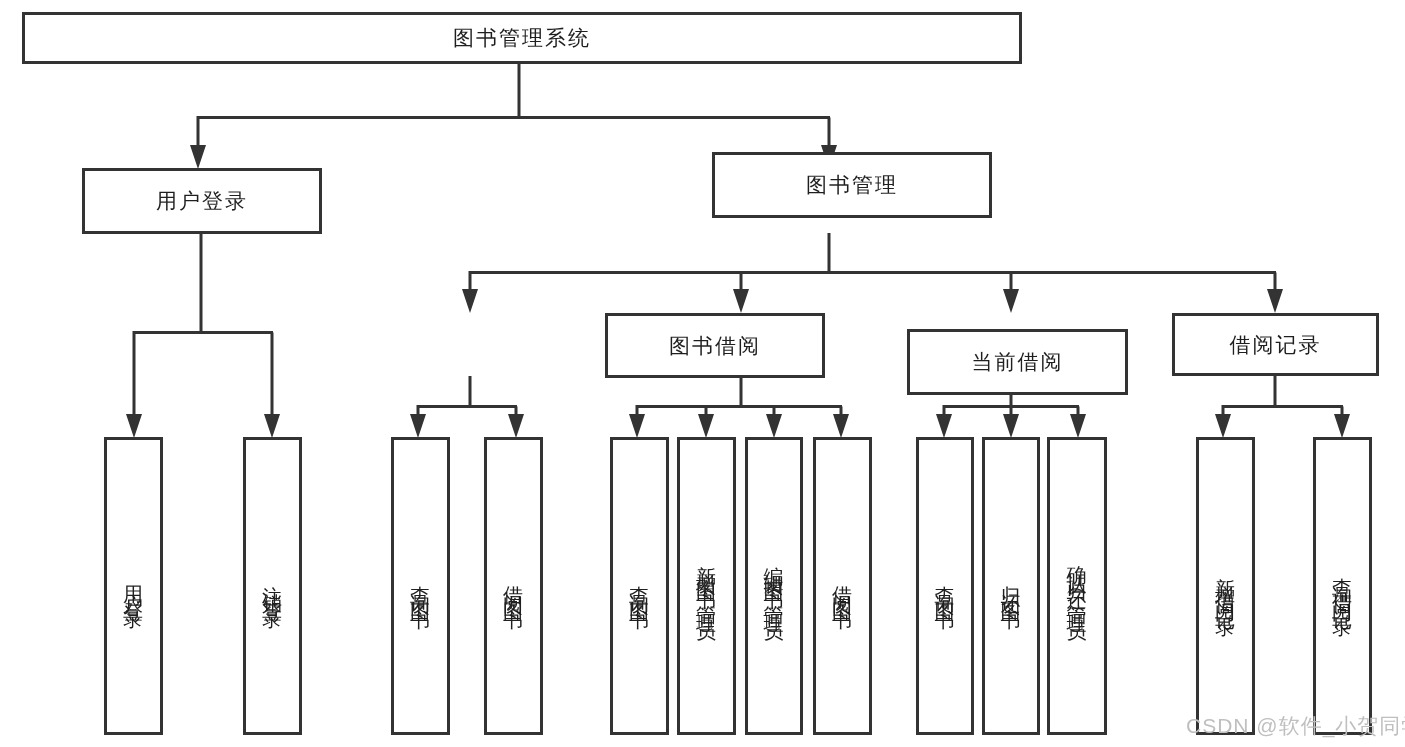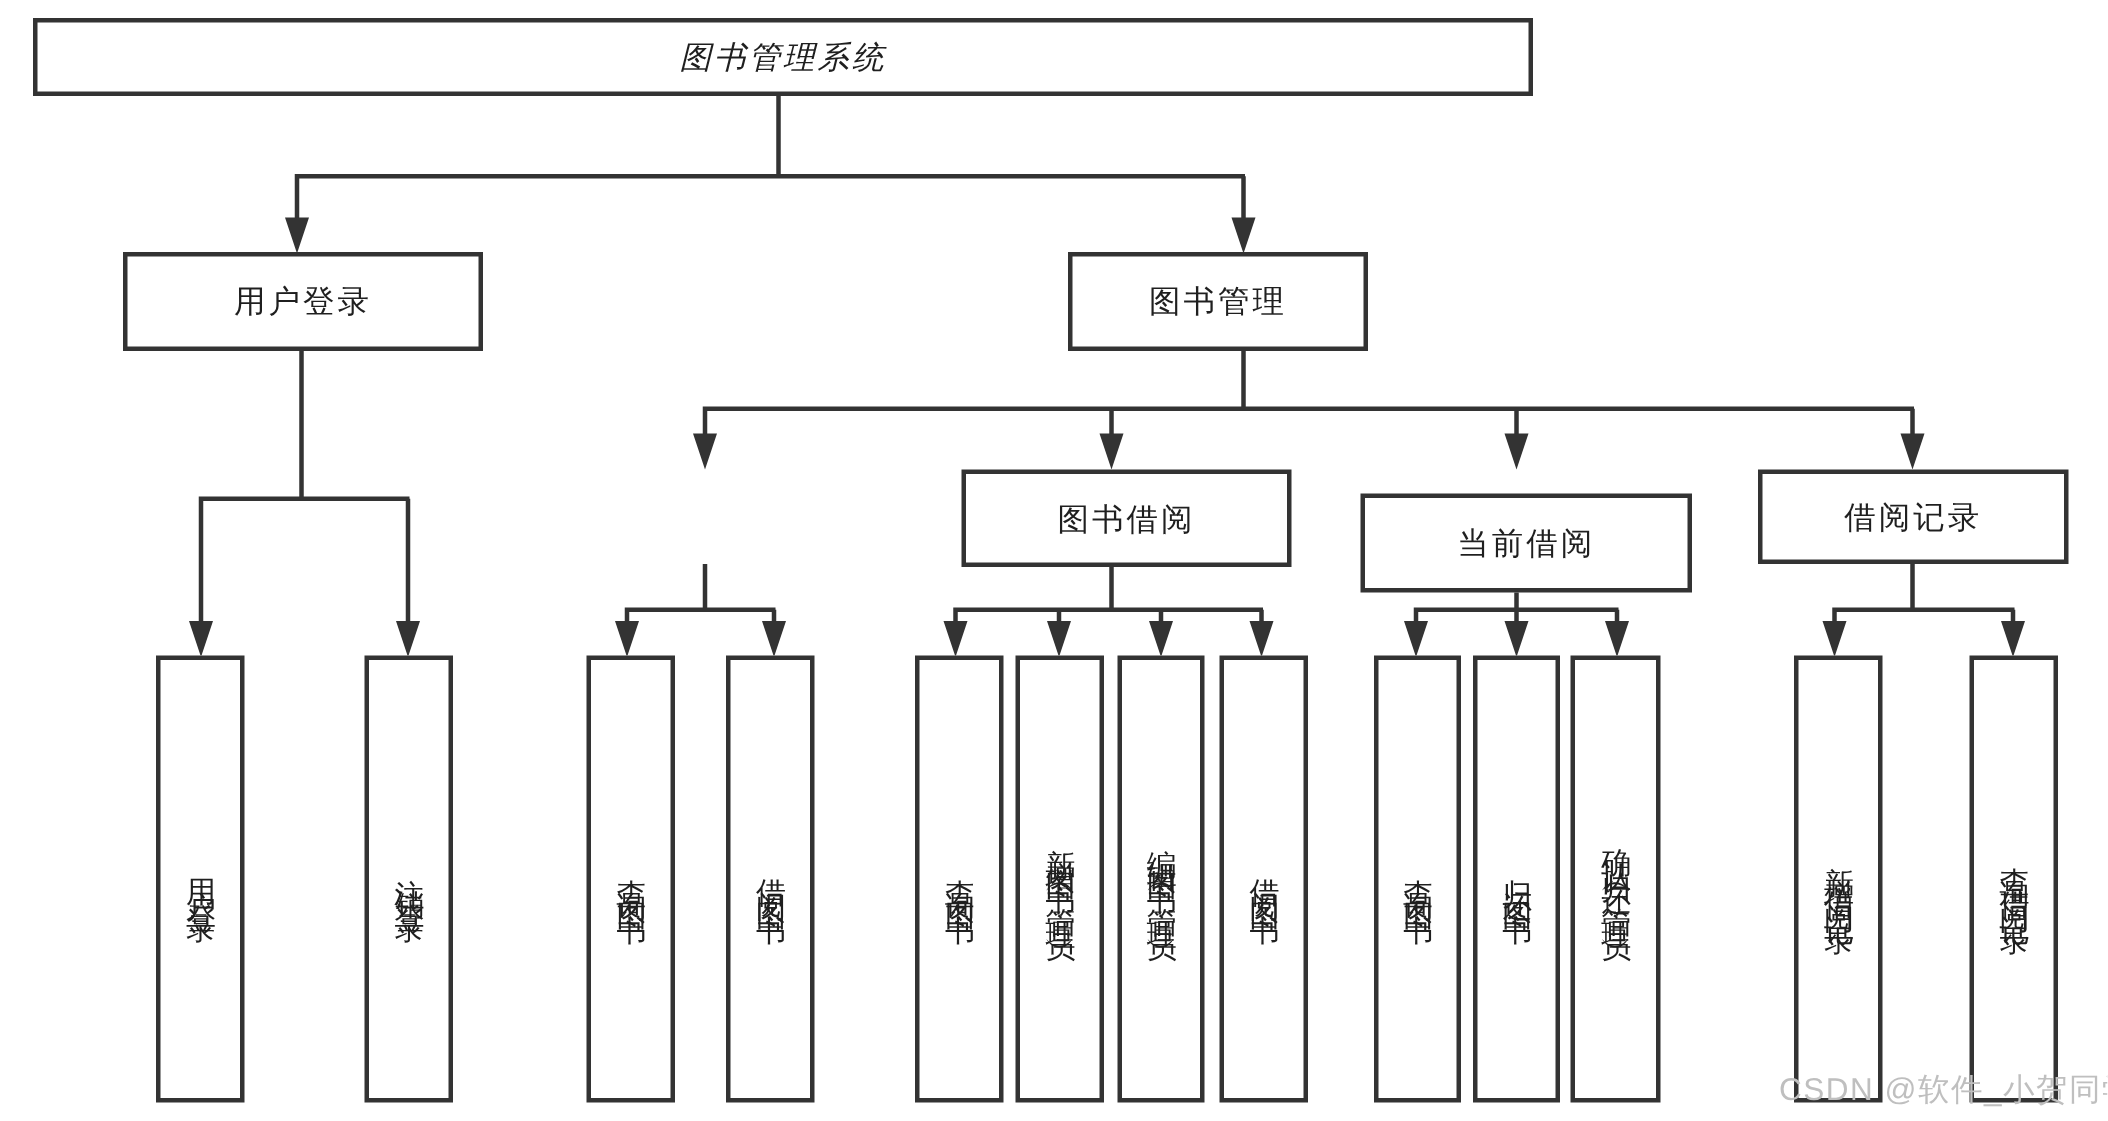--- a/index.html
+++ b/index.html
@@ -17,25 +17,25 @@
   }
   .vbox{
     position:absolute;z-index:2;background:#ffffff;border:3px solid #333333;
     box-sizing:border-box;top:437px;height:298px;
     display:flex;align-items:center;justify-content:center;
   }
   .vtext{
     writing-mode:vertical-rl;text-orientation:mixed;
     font-size:20px;letter-spacing:8px;line-height:1;white-space:nowrap;
   }
-  #root-box{left:22px;top:12px;width:1000px;height:52px;font-style:italic;}
+  #root-box{left:22px;top:12px;width:1000px;height:52px;}
   #ul-box{left:82px;top:168px;width:240px;height:66px;}
-  #bm-box{left:712px;top:168px;width:200px;height:66px;}
+  #bm-box{left:712px;top:152px;width:280px;height:66px;}
   #l3-0{left:363px;top:312px;width:215px;height:64px;}
-  #l3-1{left:641px;top:313px;width:220px;height:65px;}
+  #l3-1{left:605px;top:313px;width:220px;height:65px;}
   #l3-2{left:907px;top:312px;width:221px;height:66px;margin-top:17px;}
   #l3-3{left:1172px;top:313px;width:207px;height:63px;}
   #v-u0{left:104px;width:59px;}
   #v-u1{left:243px;width:59px;}
   #v-n0{left:391px;width:59px;}
   #v-n1{left:484px;width:59px;}
   #v-b0{left:610px;width:59px;}
   #v-b1{left:677px;width:59px;}
   #v-b2{left:745px;width:58px;}
   #v-b3{left:813px;width:59px;}

